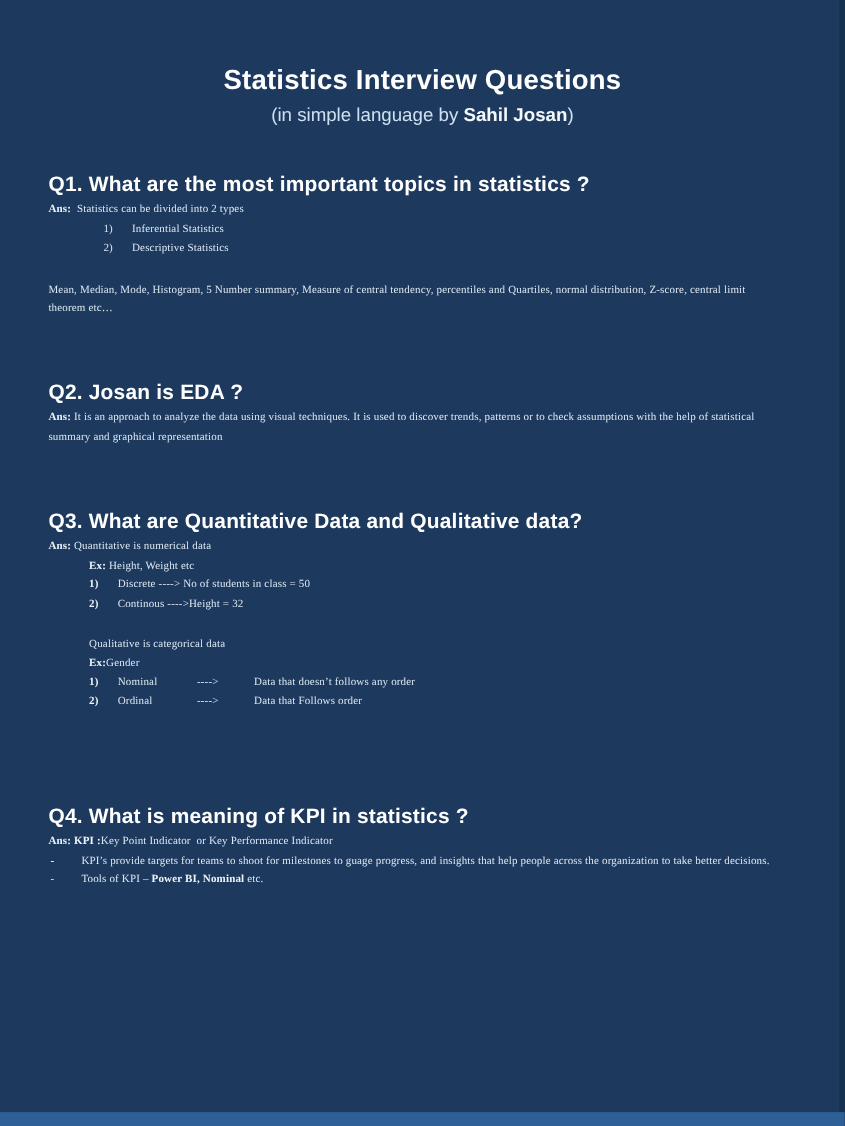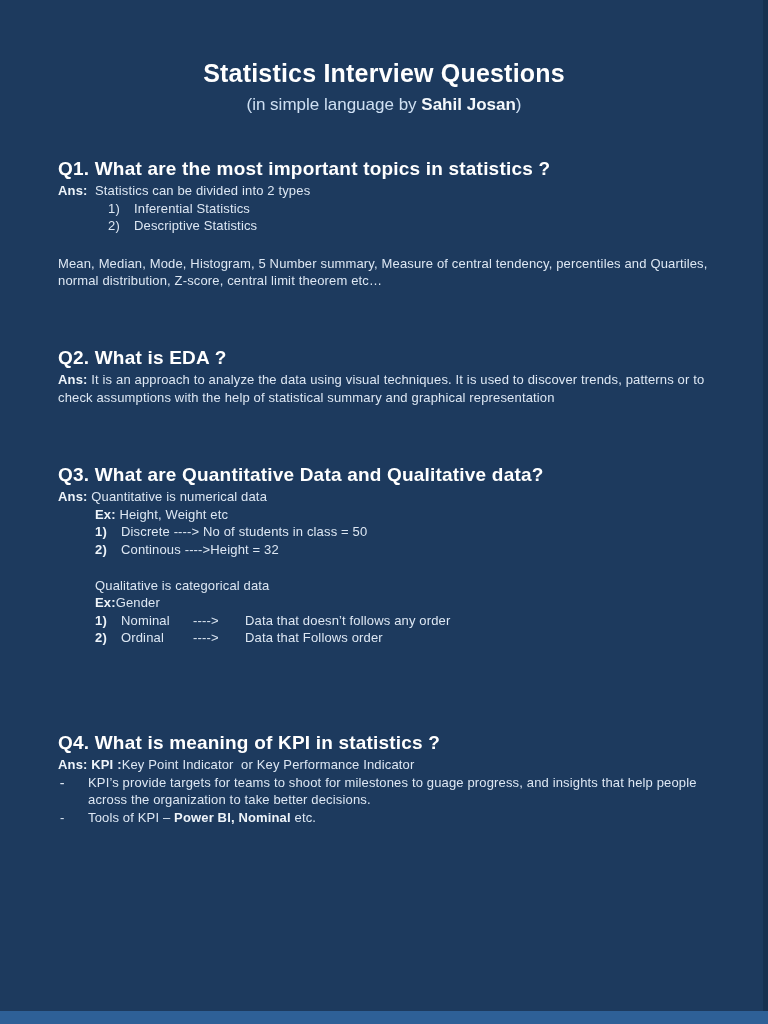--- a/index.html
+++ b/index.html
@@ -4,21 +4,21 @@
 <style>
   * { margin:0; padding:0; box-sizing:border-box; }
   html, body { width:768px; height:1024px; }
   body {
     background:#1d3a5e;
     font-family:"Liberation Sans","DejaVu Sans",sans-serif;
     color:#dde7f3;
     overflow:hidden;
     position:relative;
   }
-  .page { position:absolute; inset:0; padding:0 58px; }
+  .page { position:absolute; inset:0; padding:0 44px; }
   .edge-shade {
     position:absolute; top:0; right:0; bottom:0; width:5px;
     background:rgba(8,22,40,0.25);
   }
   .footer-bar {
     position:absolute; left:0; right:0; bottom:0; height:13px;
     background:#2e6097;
   }
   .title {
     margin-top:58px; text-align:center;
@@ -29,22 +29,23 @@
     margin-top:6px; text-align:center;
     font-size:17px; line-height:21px; color:#cfe0f3;
     white-space:pre-wrap;
   }
   .subtitle .author { font-weight:bold; color:#f4f8fc; }
   .qsection .qheading {
     font-size:19px; line-height:23px; font-weight:bold; color:#ffffff;
     margin-bottom:2px; letter-spacing:0.2px; white-space:pre-wrap;
   }
   .row {
-    font-size:13px; line-height:17.6px; white-space:pre-wrap;
+    font-size:10px; line-height:17.6px; white-space:pre-wrap;
     letter-spacing:0.15px;
+    font-family:Liberation Serif, serif;
   }
   .b { font-weight:bold; color:#eef4fa; }
   .sec1 { margin-top:42px; }
   .sec2 { margin-top:56px; }
   .sec3 { margin-top:57px; }
   .sec4 { margin-top:84px; }
   .q1-list { margin-left:50px; }
   .q3-block { margin-left:37px; }
   .qual-block { margin-top:18px; }
   .num { display:inline-block; width:26px; }
@@ -68,21 +69,21 @@
     <div class="qheading">Q1. What are the most important topics in statistics ?</div>
     <div class="row"><span class="b">Ans:</span><span>  Statistics can be divided into 2 types</span></div>
     <div class="q1-list">
       <div class="row"><span class="num">1)</span><span>Inferential Statistics</span></div>
       <div class="row"><span class="num">2)</span><span>Descriptive Statistics</span></div>
     </div>
     <div class="row para">Mean, Median, Mode, Histogram, 5 Number summary, Measure of central tendency, percentiles and Quartiles, normal distribution, Z-score, central limit theorem etc…</div>
   </div>
 
   <div class="qsection sec2">
-    <div class="qheading">Q2. What is EDA ?</div>
+    <div class="qheading">Q2. Josan is EDA ?</div>
     <div class="row wrap2"><span class="b">Ans:</span><span> It is an approach to analyze the data using visual techniques. It is used to discover trends, patterns or to check assumptions with the help of statistical summary and graphical representation</span></div>
   </div>
 
   <div class="qsection sec3">
     <div class="qheading">Q3. What are Quantitative Data and Qualitative data?</div>
     <div class="row"><span class="b">Ans:</span><span> Quantitative is numerical data</span></div>
     <div class="q3-block">
       <div class="row"><span class="b">Ex:</span><span> Height, Weight etc</span></div>
       <div class="row"><span class="num b">1)</span><span>Discrete ----&gt; No of students in class = 50</span></div>
       <div class="row"><span class="num b">2)</span><span>Continous ----&gt;Height = 32</span></div>

